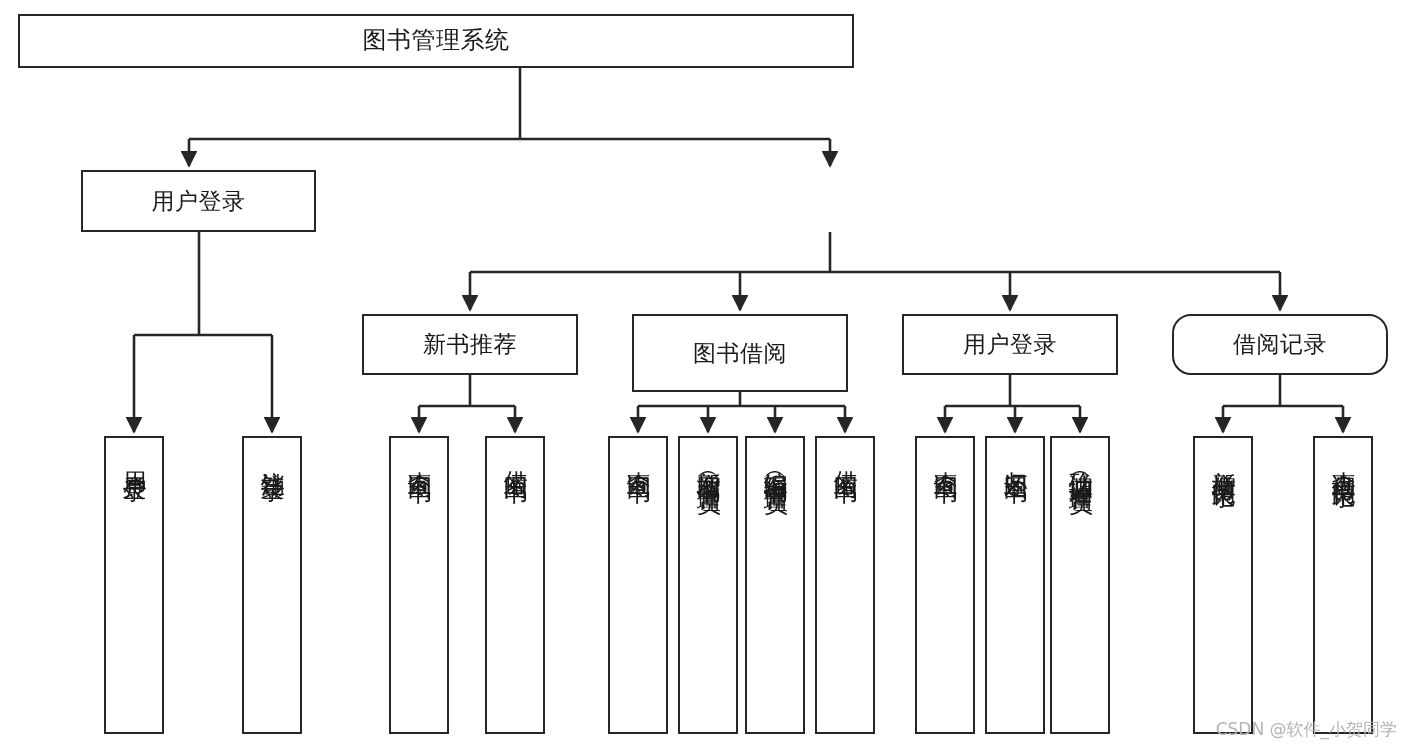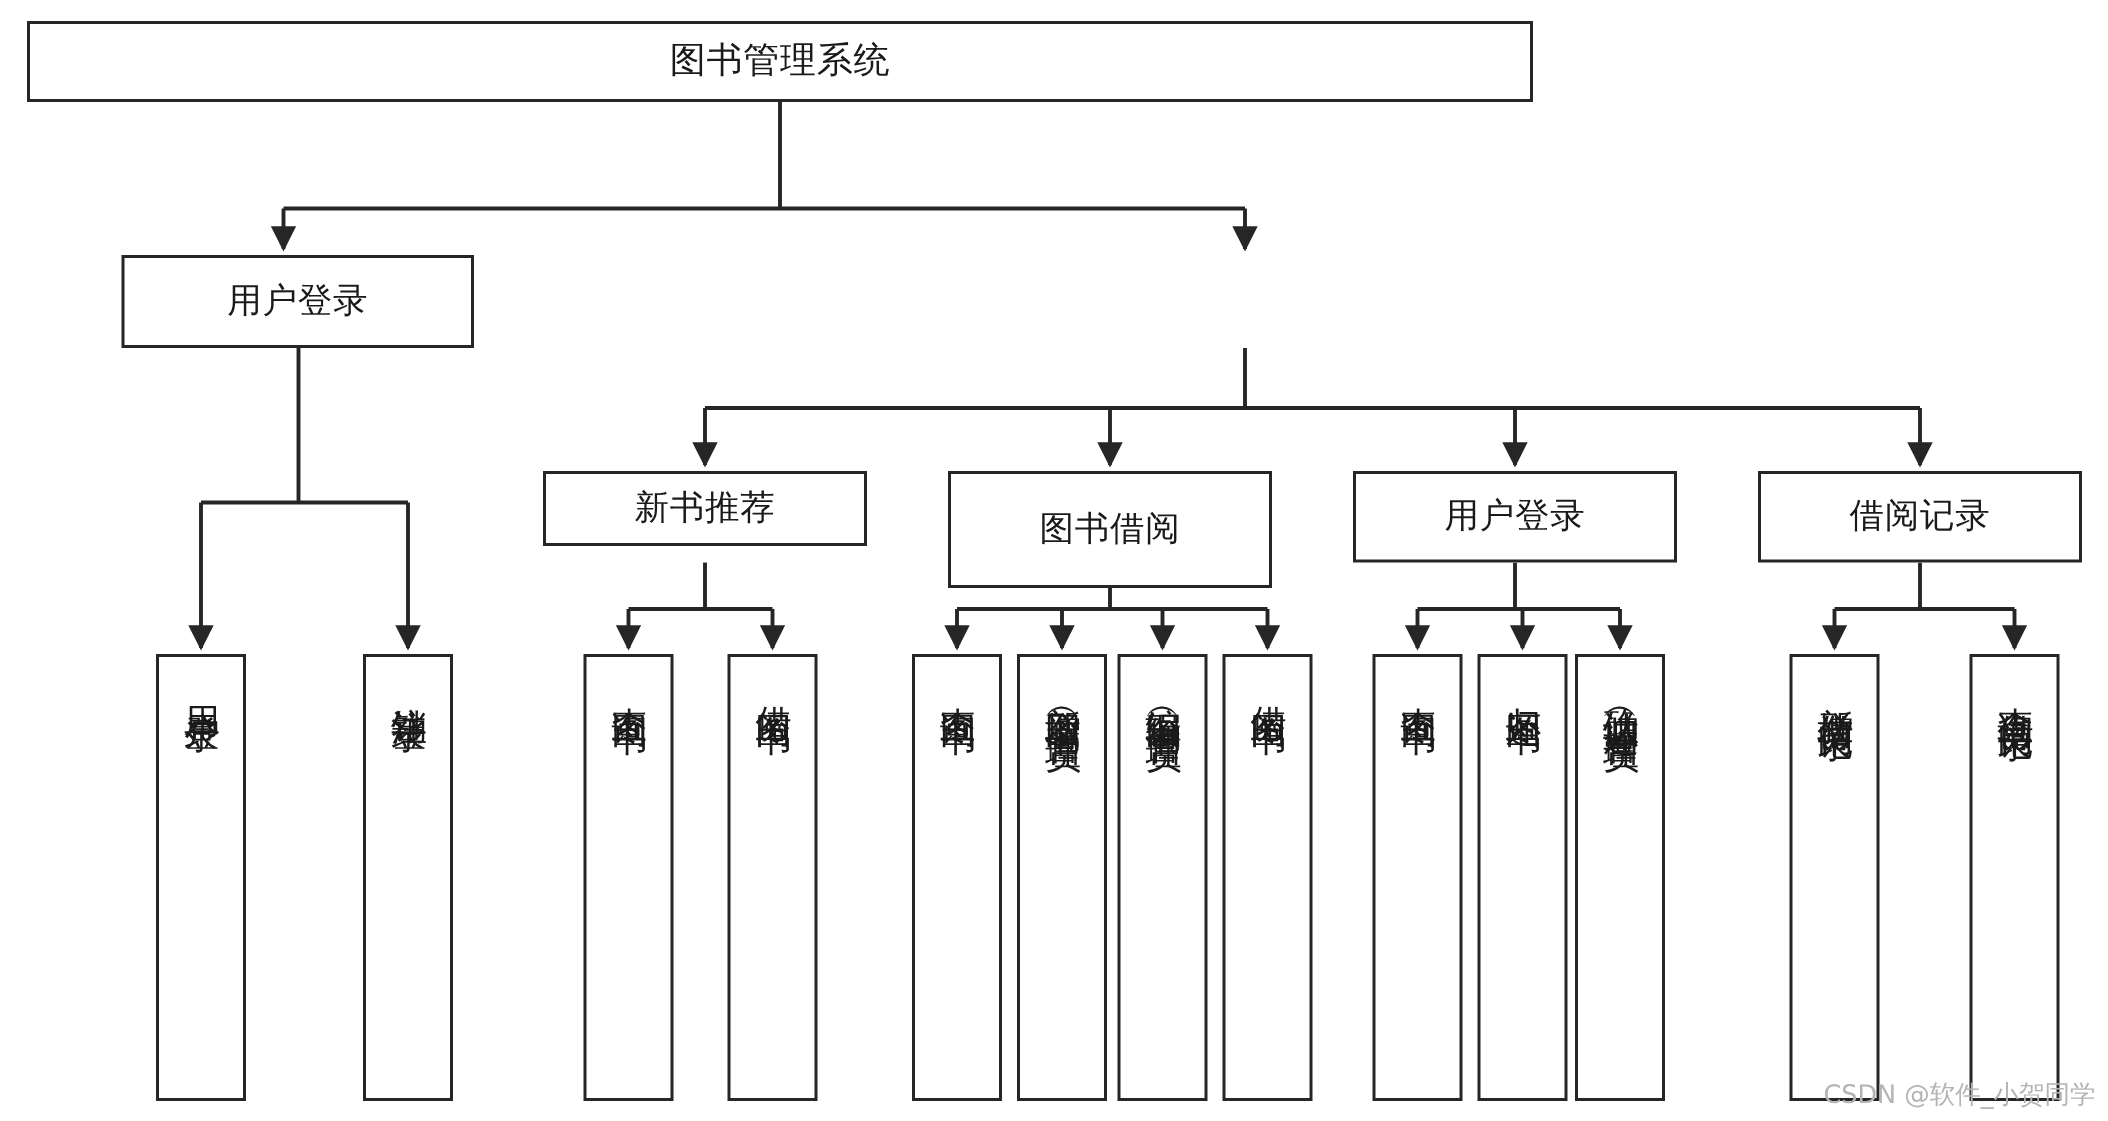--- a/index.html
+++ b/index.html
@@ -123,38 +123,38 @@
       <path d="M 1015 406 L 1015 432" marker-end="url(#arrow)"></path>
       <path d="M 1080 406 L 1080 432" marker-end="url(#arrow)"></path>
 
       <path d="M 1280 375 L 1280 406"></path>
       <path d="M 1223 406 L 1343 406"></path>
       <path d="M 1223 406 L 1223 432" marker-end="url(#arrow)"></path>
       <path d="M 1343 406 L 1343 432" marker-end="url(#arrow)"></path>
     </g>
   </svg>
 
-  <div class="node horizontal root" style="left:18px; top:14px; width:1004px; height:54px;">
+  <div class="node horizontal root" style="left:18px; top:14px; width:836px; height:54px;">
     <span class="label">图书管理系统</span>
   </div>
 
   <div class="node horizontal" style="left:81px; top:170px; width:235px; height:62px;">
     <span class="label">用户登录</span>
   </div>
 
-  <div class="node horizontal" style="left:362px; top:314px; width:216px; height:50px;">
+  <div class="node horizontal" style="left:362px; top:314px; width:216px; height:61px;">
     <span class="label">新书推荐</span>
   </div>
   <div class="node horizontal" style="left:632px; top:314px; width:216px; height:78px;">
     <span class="label">图书借阅</span>
   </div>
   <div class="node horizontal" style="left:902px; top:314px; width:216px; height:61px;">
     <span class="label">用户登录</span>
   </div>
-  <div class="node horizontal" style="left:1172px; top:314px; width:216px; height:61px;">
+  <div class="node horizontal" style="left:1172px; top:314px; width:216px; height:61px;border-radius:19px;">
     <span class="label">借阅记录</span>
   </div>
 
   <div class="node vertical" style="left:104px; top:436px; width:60px; height:298px;">
     <span class="label">用户登录</span>
   </div>
   <div class="node vertical" style="left:242px; top:436px; width:60px; height:298px;">
     <span class="label">注销登录</span>
   </div>
 

